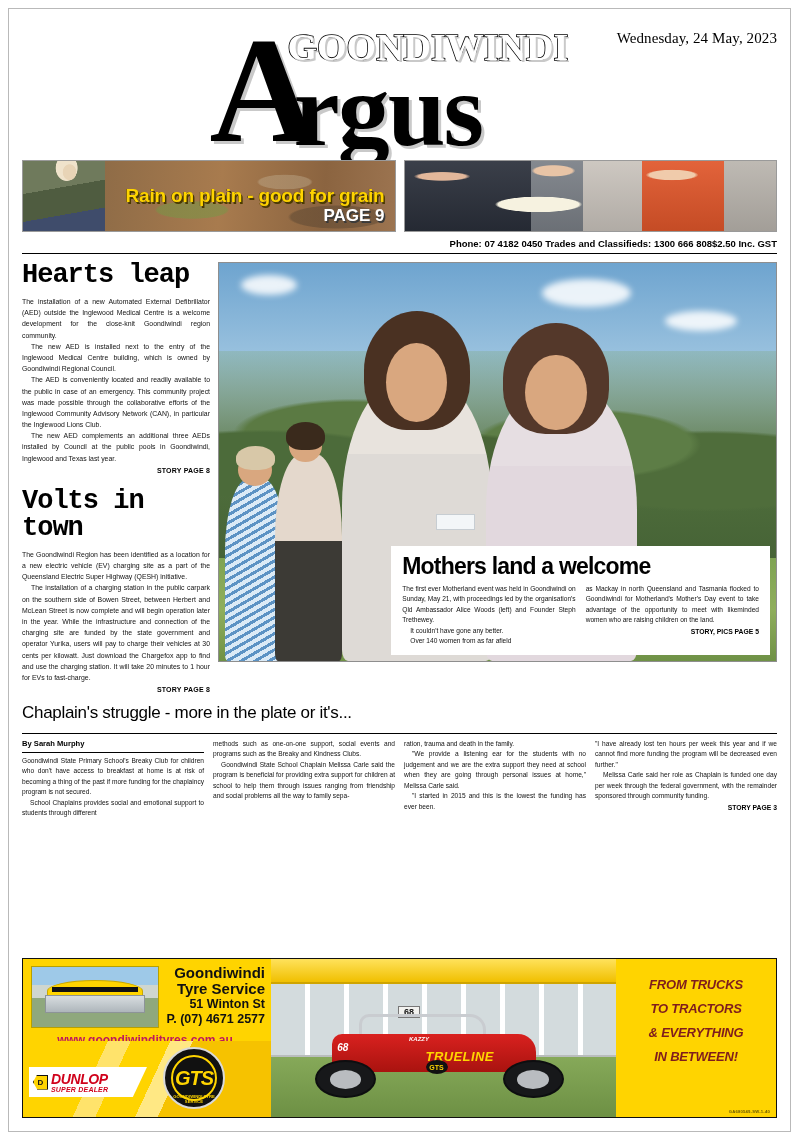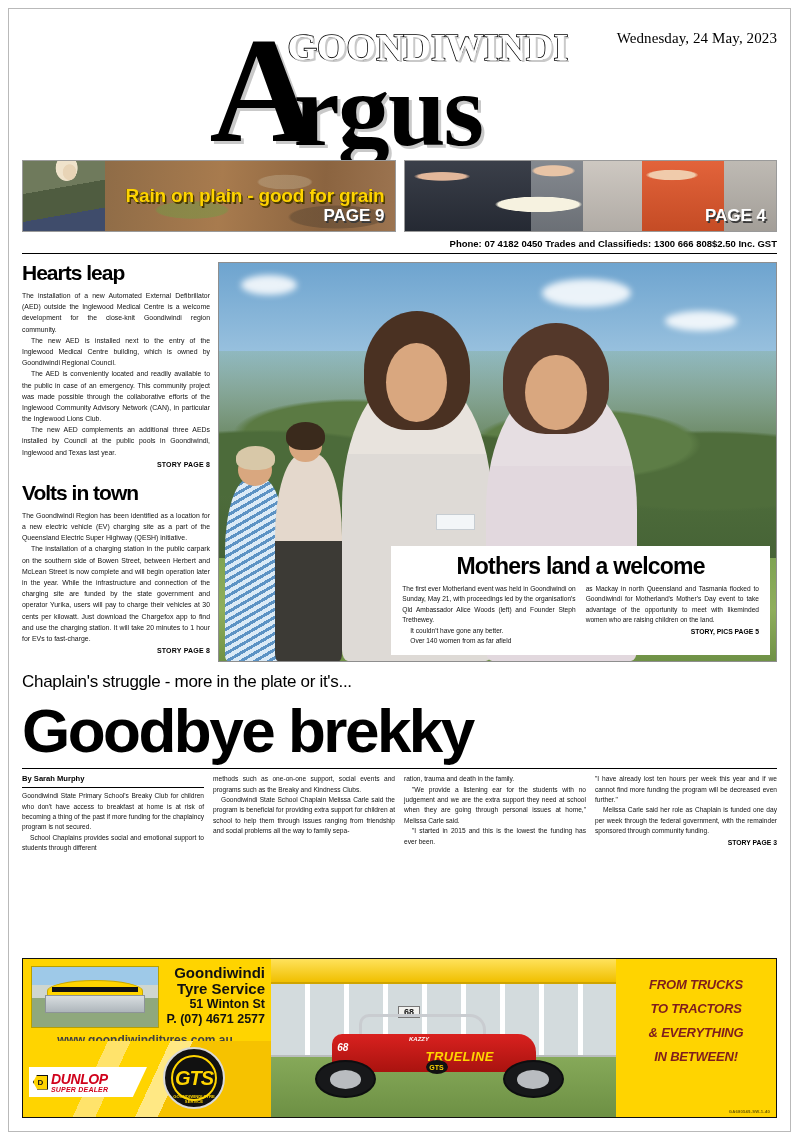--- a/index.html
+++ b/index.html
@@ -152,23 +152,23 @@
   
   .main {
     margin: 8px 22px 0 22px;
     display: flex;
     gap: 8px;
   }
   .col-left { width: 188px; flex: none; }
   .col-right { flex: 1; }
 
   .story-head {
-    font-family: Liberation Sans, sans-serif;
+    font-family: Liberation Mono, monospace;
     font-weight: bold;
-    font-size: 21px;
+    font-size: 27px;
     line-height: 1.0;
     letter-spacing: -1px;
     color: #000;
     margin-bottom: 7px;
   }
   .story-head.second { margin-top: 14px; }
   .body-text {
     font-size: 6.9px;
     line-height: 1.62;
     text-align: justify;
@@ -254,21 +254,20 @@
     right: 6px; bottom: 6px;
     width: 68%;
     background: #ffffff;
     border: 1px solid #ffffff;
     padding: 8px 10px 7px 10px;
   }
   .caption-head {
     font-size: 23px; font-weight: bold;
     letter-spacing: -0.8px; line-height: 1;
     margin-bottom: 6px;
-    text-align: center;
   }
   .caption-cols {
     display: flex; gap: 10px;
   }
   .caption-cols > div { flex: 1; }
   .caption-text {
     font-size: 6.6px; line-height: 1.6; text-align: justify; color: #111;
   }
   .caption-text p { text-indent: 8px; margin: 0; }
   .caption-text p.first { text-indent: 0; }
@@ -344,21 +343,21 @@
     position: absolute; left: 140px; top: 6px; right: 6px;
     text-align: right;
     font-size: 15px; font-weight: bold; line-height: 1.08; color: #111;
   }
   .ad-shop-sub {
     font-size: 12.5px; font-weight: bold; line-height: 1.18; color: #111;
   }
   .ad-url {
     position: absolute; left: 0; right: 4px; top: 74px;
     text-align: center;
-    font-size: 12px; font-weight: bold; color: #404040;
+    font-size: 12px; font-weight: bold; color: #be185d;
   }
   .ad-swoosh {
     position: absolute; left: 0; bottom: 0; width: 100%; height: 76px;
     background:
       linear-gradient(115deg, #ffd400 0 30%, #ffe36b 30% 38%, #ffd400 38% 52%, #ffe884 52% 60%, #f6c200 60% 100%);
   }
   .dunlop {
     position: absolute; left: 6px; bottom: 20px;
     width: 118px; height: 30px;
     background: #ffffff;
@@ -500,21 +499,20 @@
 
   <div class="promo-row">
     <div class="promo promo-1">
       <div class="promo-text">
         <div class="promo-title">Rain on plain - good for grain</div>
         <div class="promo-page">PAGE 9</div>
       </div>
     </div>
     <div class="promo promo-2">
       <div class="promo-text">
-        <div class="promo-page">PAGE 4</div>
       </div>
     </div>
   </div>
 
   <div class="infobar">
     <span>Phone: 07 4182 0450    Trades and Classifieds: 1300 666 808</span>
     <span>$2.50 Inc. GST</span>
   </div>
   <div class="rule-thin"></div>
 
@@ -581,21 +579,20 @@
               <div class="caption-ref">STORY, PICS PAGE 5</div>
             </div>
           </div>
         </div>
       </div>
     </div>
   </div>
 
   <div class="feature">
     <div class="kicker">Chaplain's struggle - more in the plate or it's...</div>
-    <div class="mega-head">Goodbye brekky</div>
   </div>
   <div class="rule-under-head"></div>
 
   <div class="quad">
     <div class="quad-col">
       <div class="byline">By Sarah Murphy</div>
       <div class="quad-text">
         <p class="first">Goondiwindi State Primary School's Breaky Club for children who don't have access to breakfast at home is at risk of becoming a thing of the past if more funding for the chaplaincy program is not secured.</p>
         <p>School Chaplains provides social and emotional support to students through different</p>
       </div>

